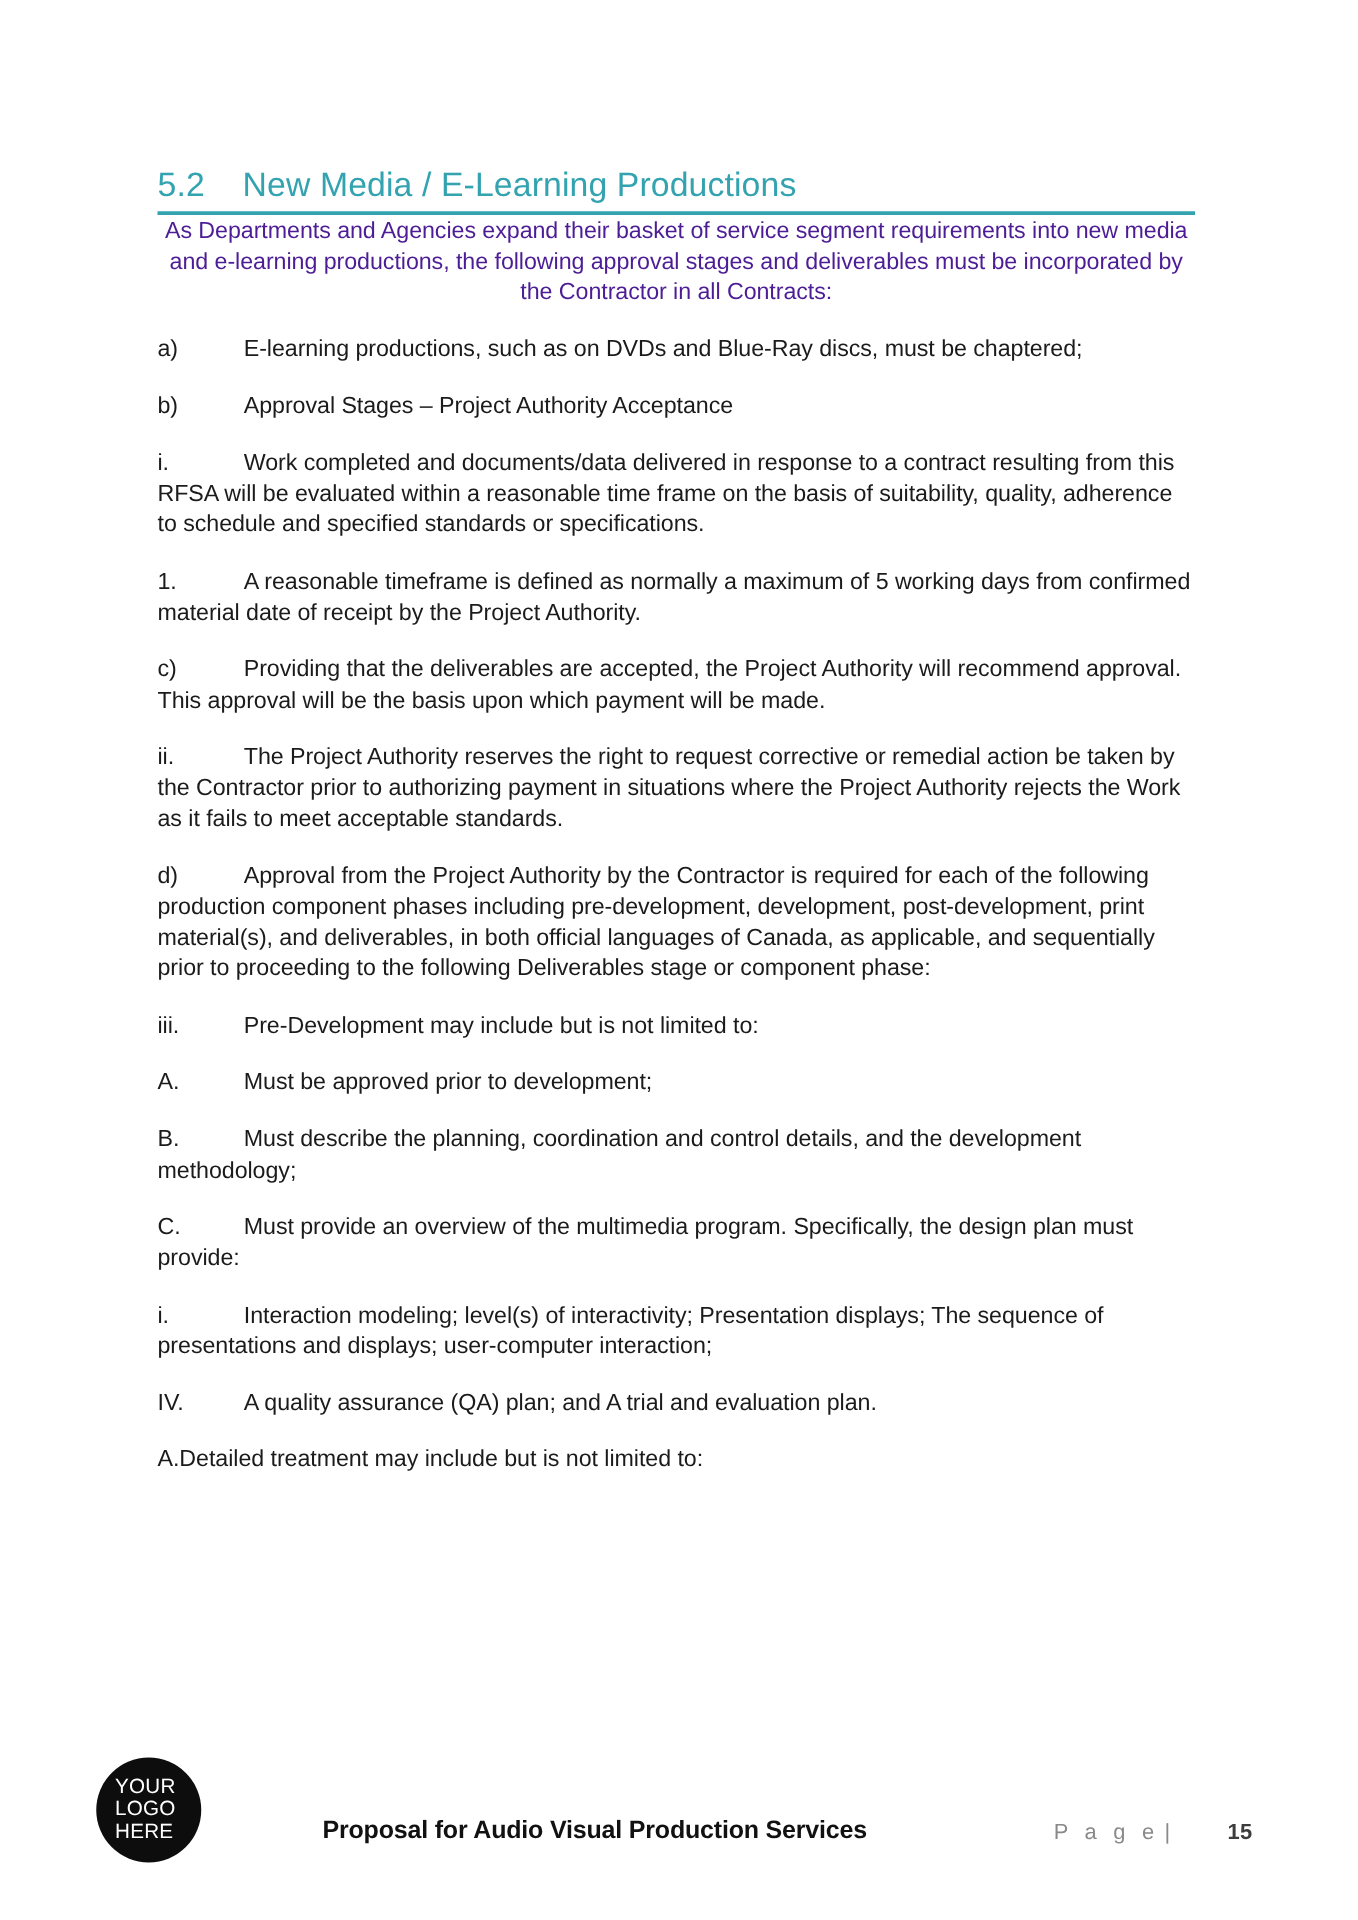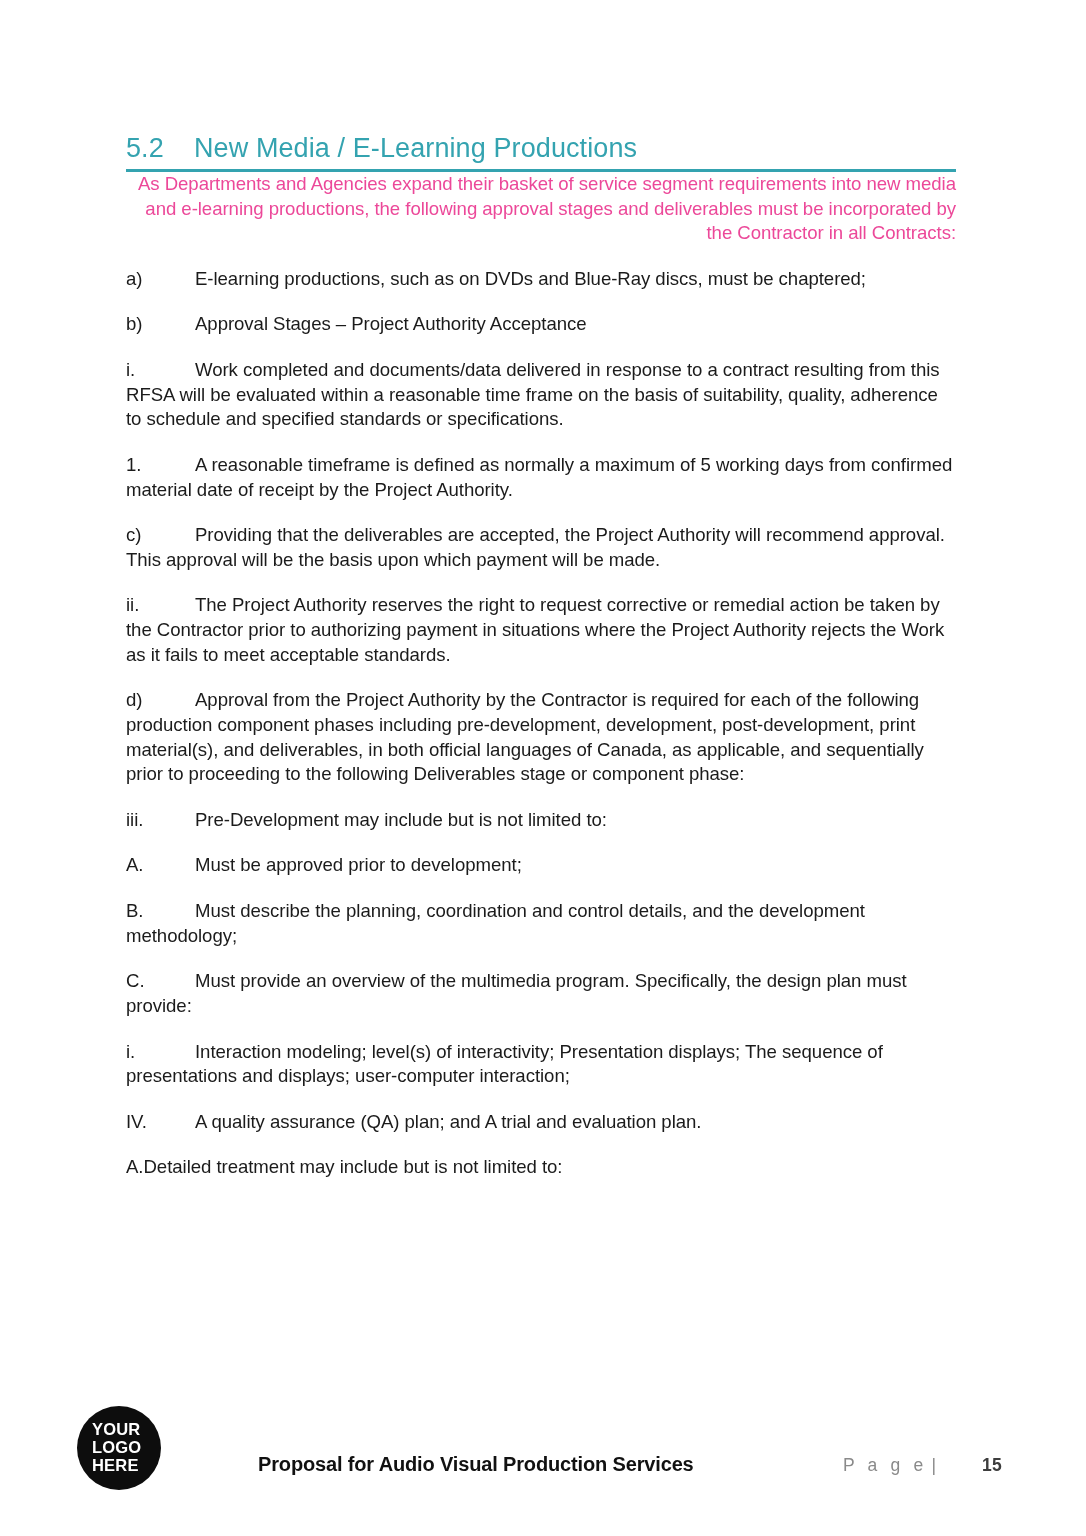--- a/index.html
+++ b/index.html
@@ -51,25 +51,25 @@
   }
   .section-rule {
     margin-top: 5px;
     width: 830px;
     height: 2.5px;
     background: #34A3B0;
   }
 
   
   .para {
-    color: #ec4899;
+    color: #4c1d95;
     font-size: 18.6px;
     line-height: 1.325;
     margin-top: 21px;
-    text-align: right;
+    text-align: center;
     letter-spacing: -0.05px;
   }
   .para:first-of-type { margin-top: 0; }
 
   
   .listpara {
     color: #1b1b1b;
     font-size: 18.6px;
     line-height: 1.325;
     margin-top: 21px;
@@ -110,21 +110,21 @@
     color: #ffffff;
     display: flex;
     flex-direction: column;
     justify-content: center;
     align-items: flex-start;
     padding-left: 15px;
     box-sizing: border-box;
   }
   .logo-badge span {
     font-family: "Liberation Sans Narrow", "Liberation Sans", sans-serif;
-    font-weight: 700;
+    font-weight: 400;
     font-size: 16.5px;
     line-height: 1.08;
     letter-spacing: 0.2px;
     display: block;
   }
   .footer-title {
     position: absolute;
     left: 258px;
     top: 55px;
     font-size: 20px;

